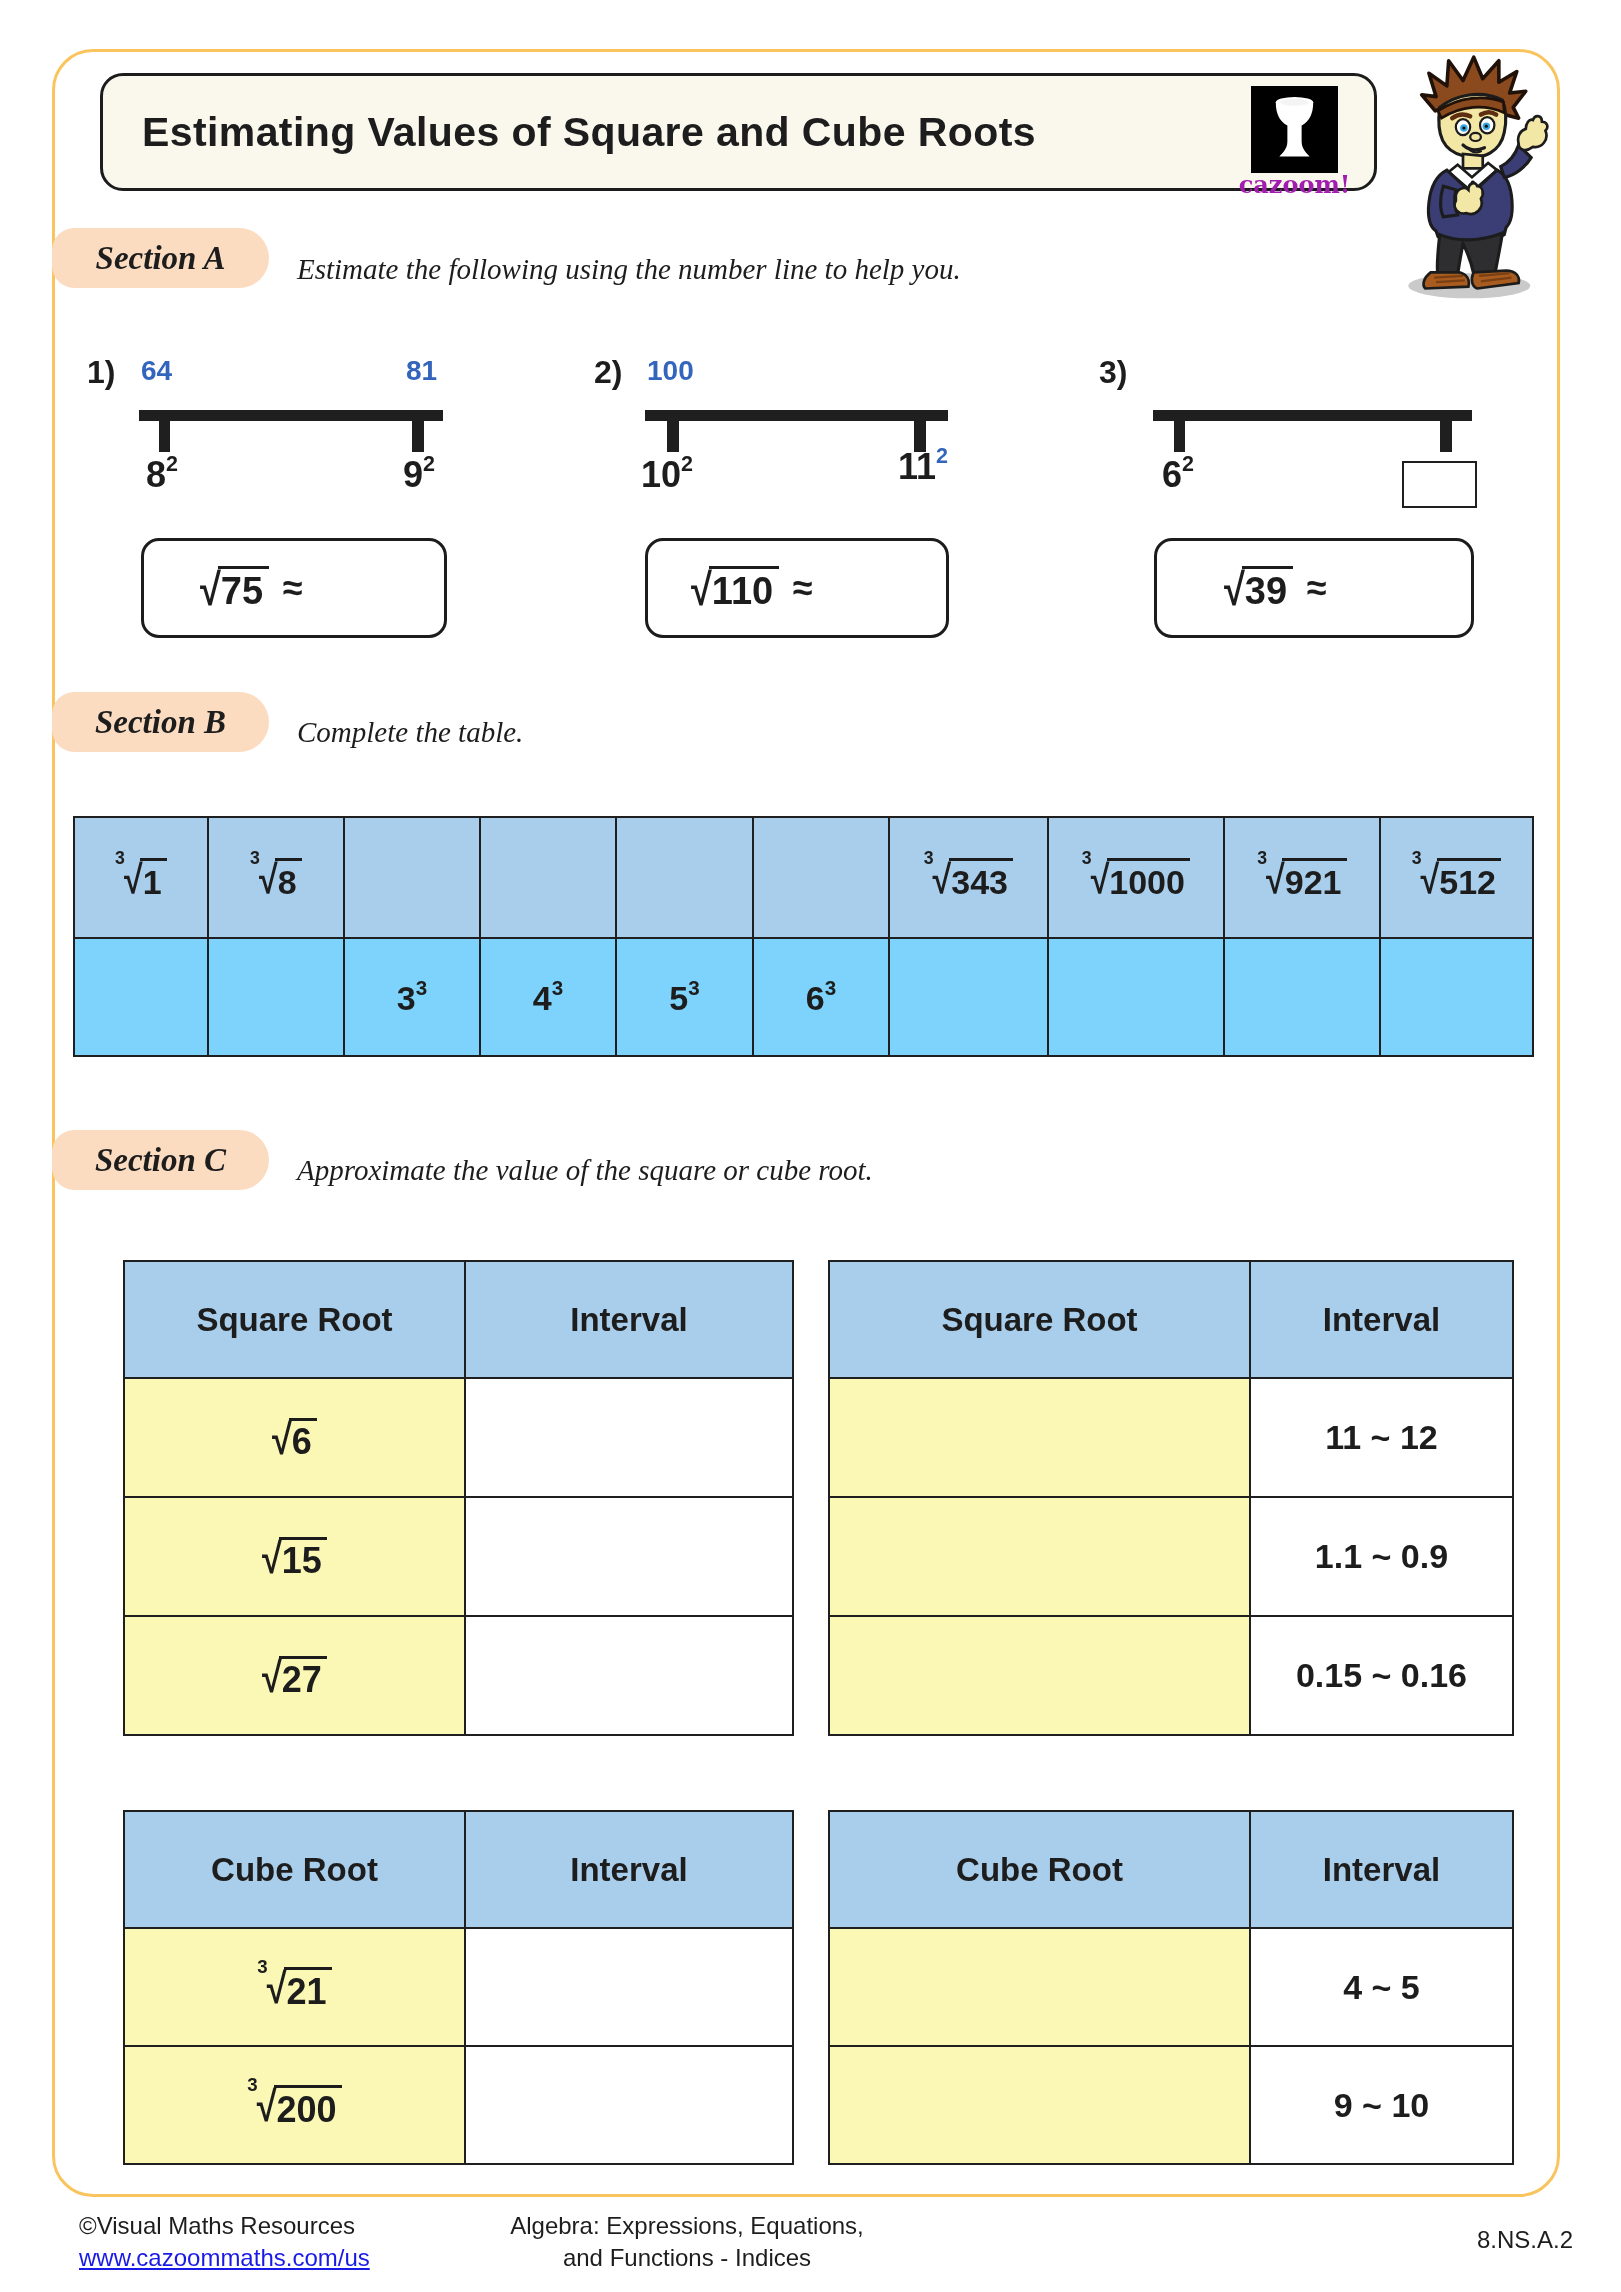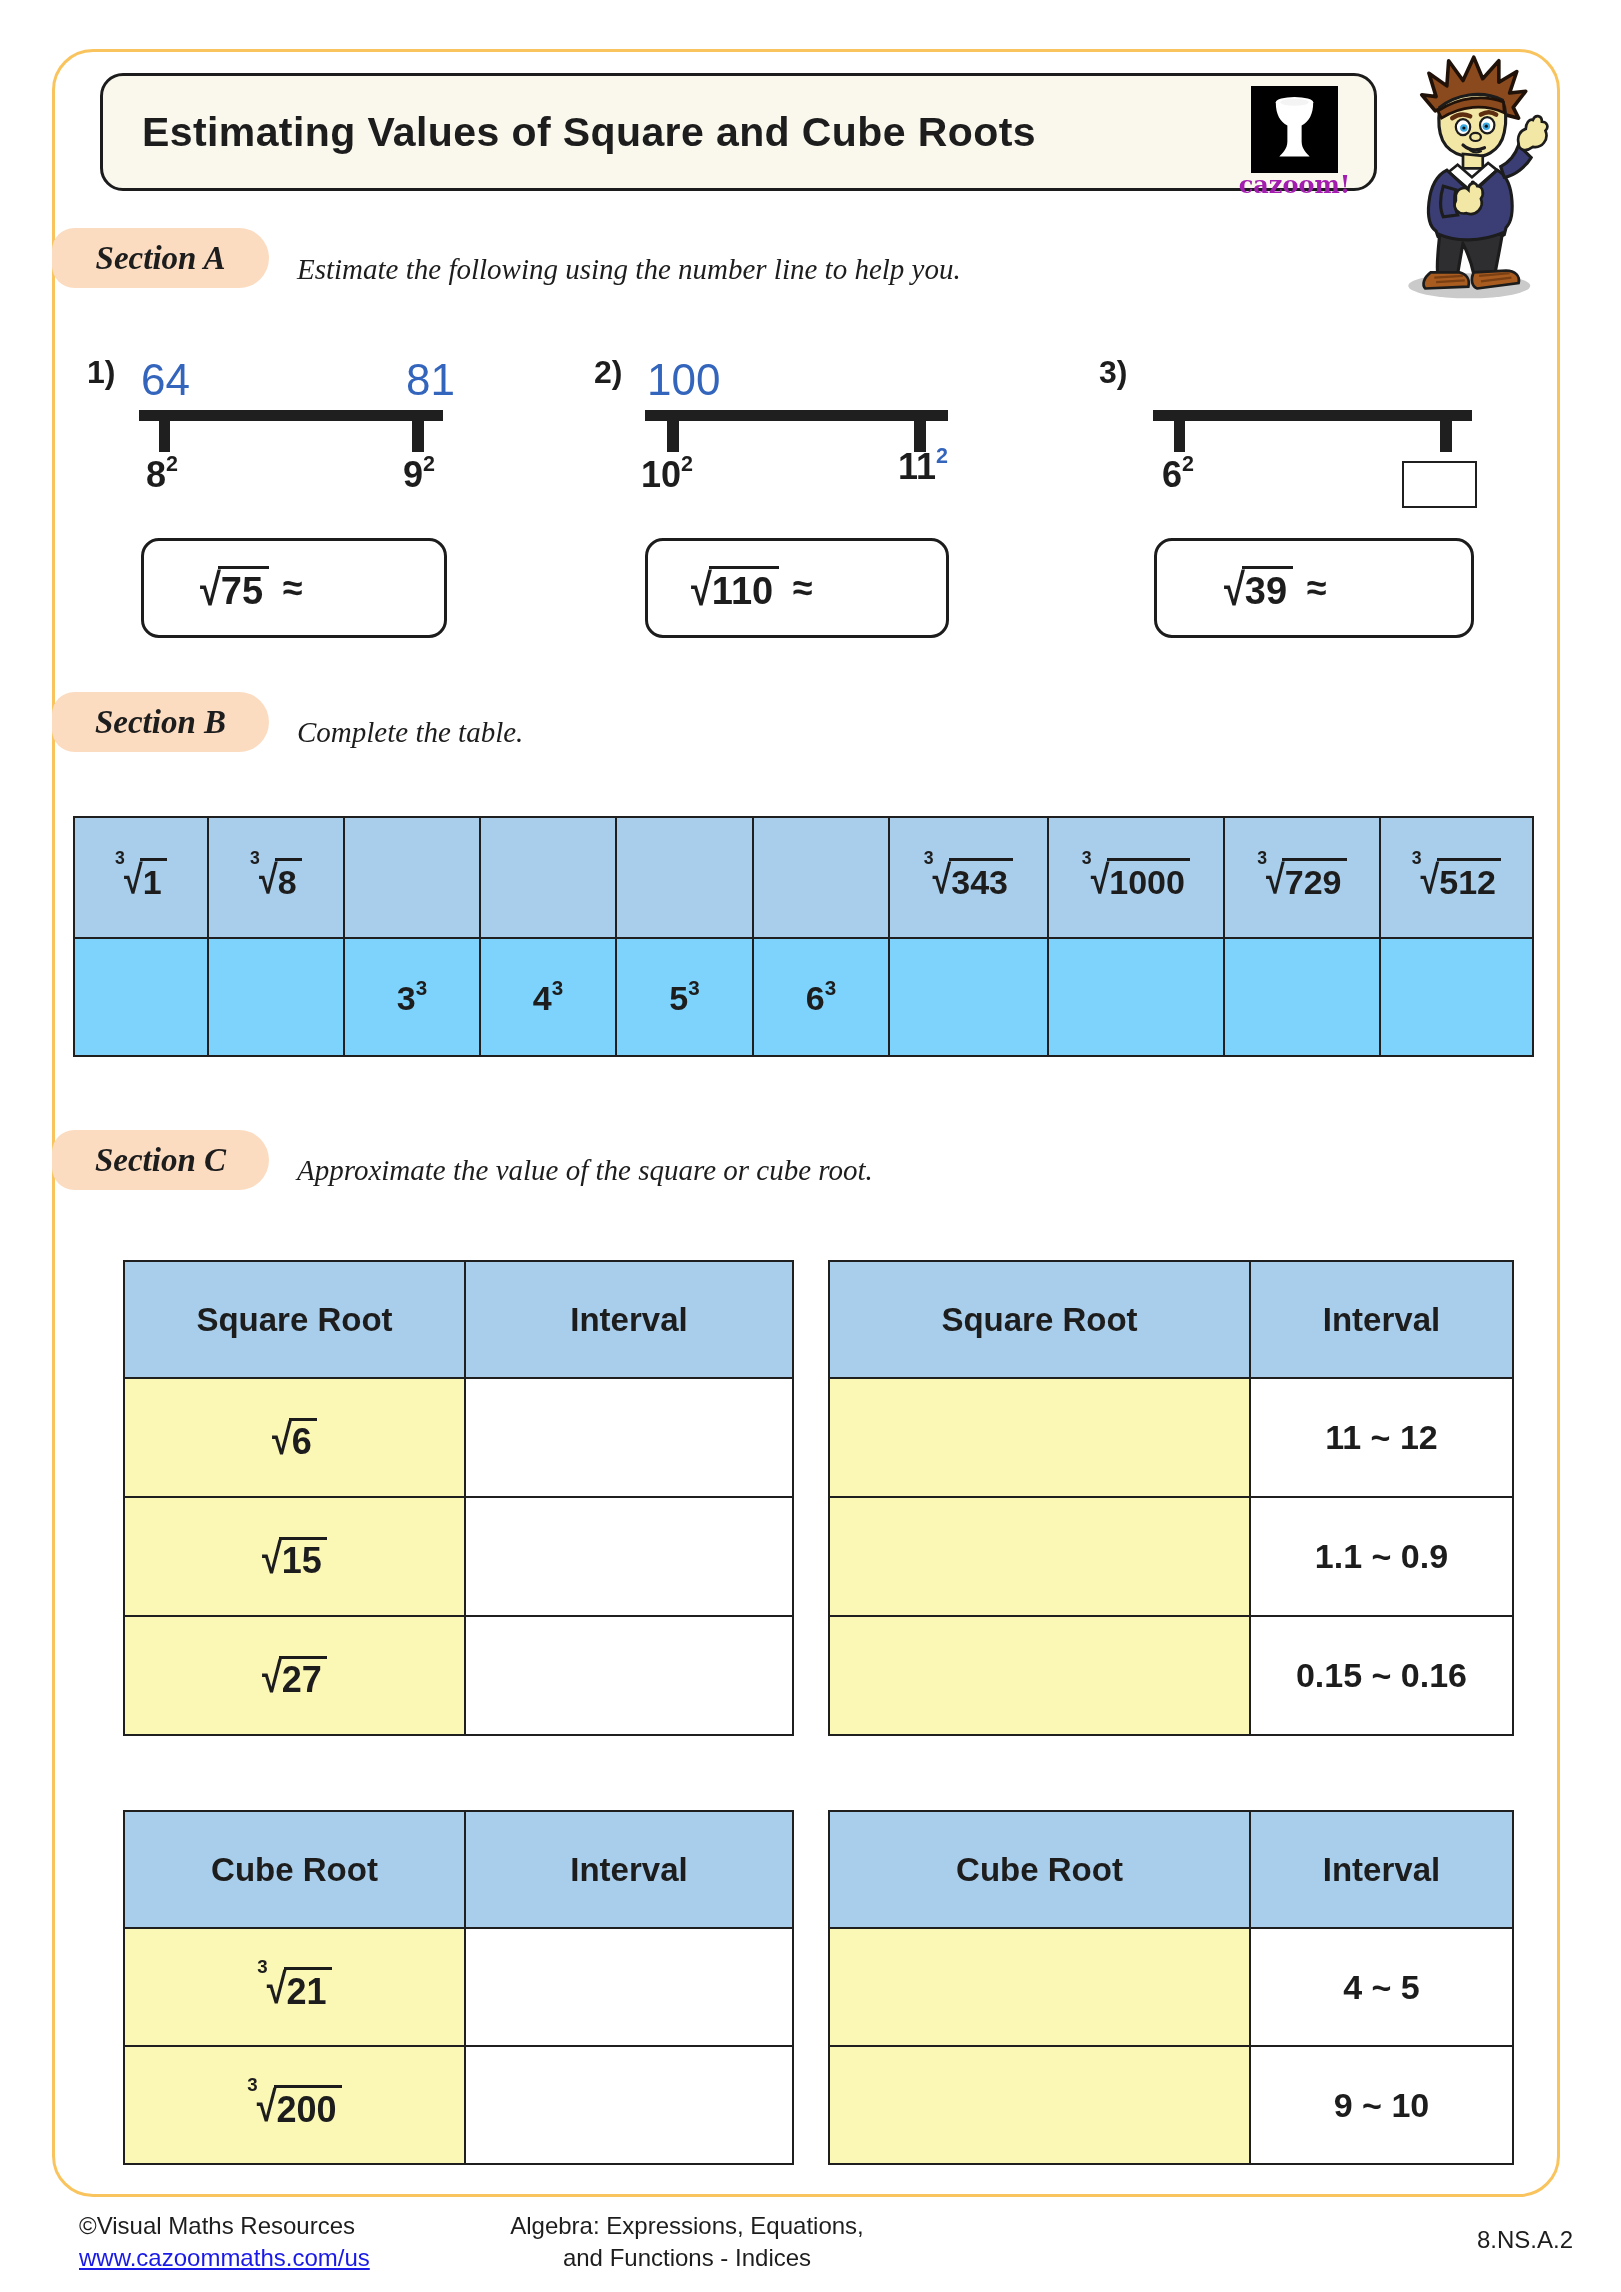--- a/index.html
+++ b/index.html
@@ -24,21 +24,21 @@
   
   .badge{position:absolute;left:52px;width:217px;height:60px;background:#FBDCC1;
          border-radius:32px 43px 43px 32px;display:flex;align-items:center;justify-content:center;
          font-family:"Liberation Serif",serif;font-style:italic;font-weight:bold;font-size:33px;z-index:2;}
   .badge-a{top:228px;}  .badge-b{top:692px;}  .badge-c{top:1130px;}
   .instruction{position:absolute;font-family:"Liberation Serif",serif;font-style:italic;font-size:29px;z-index:2;}
   .instr-a{left:297px;top:253px;} .instr-b{left:297px;top:716px;} .instr-c{left:297px;top:1154px;}
 
   
   .pnum{position:absolute;font-weight:bold;font-size:32px;z-index:2;}
-  .nl-top{position:absolute;font-weight:normal;font-size:44px;color:#3465BD;z-index:2;}
+  .nl-top{position:absolute;font-weight:bold;font-size:28px;color:#3465BD;z-index:2;}
   .nline{position:absolute;height:10.7px;background:#1f1f1f;z-index:2;}
   .tick{position:absolute;top:0;width:11.6px;height:42px;background:#1f1f1f;}
   .nl-bot{position:absolute;font-weight:bold;font-size:36px;z-index:2;}
   .nl-bot sup{font-size:21.5px;vertical-align:16px;}
   .nl-bot sup.blue{color:#3465BD;}
   .mini-box{position:absolute;width:75px;height:47px;box-sizing:border-box;border:2.7px solid #1f1f1f;background:#fff;z-index:2;}
   .ansbox{position:absolute;height:100px;box-sizing:border-box;border:3.6px solid #1c1c1c;border-radius:18px;
           background:#fff;display:flex;align-items:center;z-index:2;font-weight:bold;font-size:38px;}
   .approx{margin-left:14.3px;font-size:36px;}
 
@@ -218,21 +218,21 @@
         <td><span class="croot"><sup class="idx">3</sup><span class="sqrt">
                   <span class="sign">√</span>
                   <span class="rad">343</span>
                 </span></span></td>
         <td><span class="croot"><sup class="idx">3</sup><span class="sqrt">
                   <span class="sign">√</span>
                   <span class="rad">1000</span>
                 </span></span></td>
         <td><span class="croot"><sup class="idx">3</sup><span class="sqrt">
                   <span class="sign">√</span>
-                  <span class="rad">729</span>
+                  <span class="rad">921</span>
                 </span></span></td>
         <td><span class="croot"><sup class="idx">3</sup><span class="sqrt">
                   <span class="sign">√</span>
                   <span class="rad">512</span>
                 </span></span></td>
       </tr>
       <tr class="r2">
         <td></td>
         <td></td>
         <td class="pow"><span>3</span><sup>3</sup></td>

